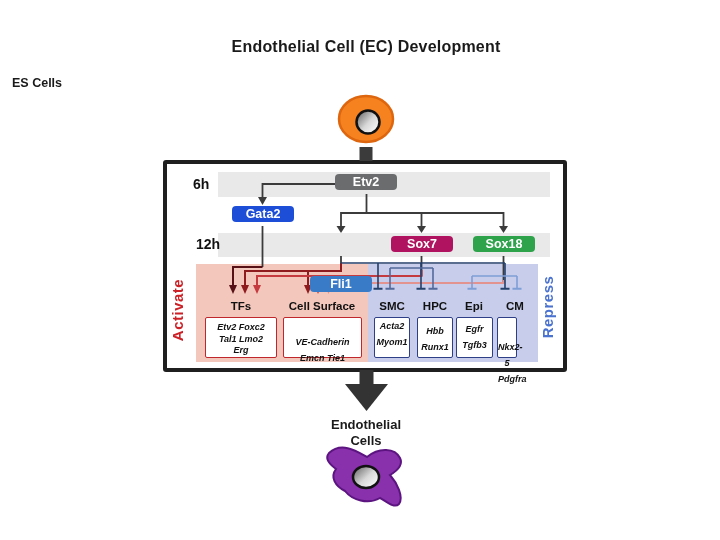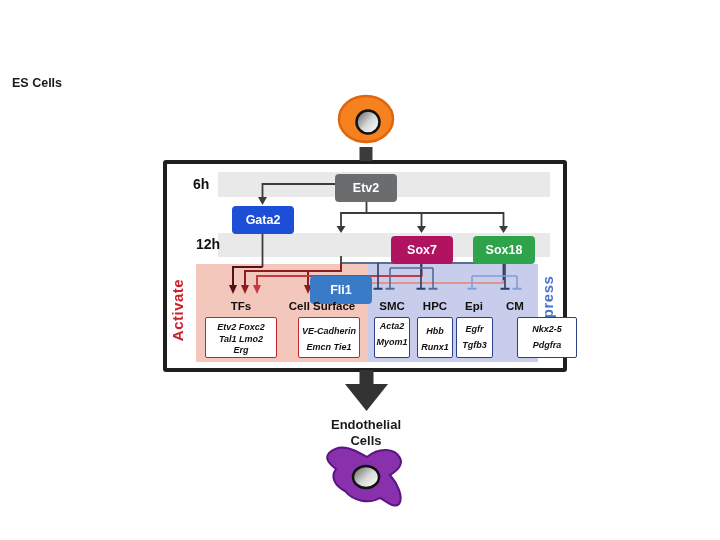--- a/index.html
+++ b/index.html
@@ -10,21 +10,21 @@
   .es-label{left:12px;top:76px;width:708px;font-size:12.5px;font-weight:bold;}
 
   .main-box{left:163px;top:160px;width:404px;height:212px;border:4px solid #1f1f1f;border-radius:3px;background:#fff;box-sizing:border-box;}
   .band{background:#e9e9e9;}
   .band-6h{left:218px;top:172px;width:332px;height:25px;}
   .band-12h{left:218px;top:233px;width:332px;height:24px;}
   .tlabel{font-size:14px;font-weight:bold;color:#111;}
   .t-6h{left:193px;top:176px;width:30px;}
   .t-12h{left:186px;top:236px;width:34px;text-align:right;}
 
-  .chip{width:62px;height:28px;border-radius:4px;color:#fff;font-size:12.5px;font-weight:bold;
+  .chip{width:62px;height:16px;border-radius:4px;color:#fff;font-size:12.5px;font-weight:bold;
         display:flex;align-items:center;justify-content:center;line-height:20px;}
   .chip-etv2{left:335px;top:174px;}
   .chip-gata2{left:232px;top:206px;}
   .chip-fli1{left:310px;top:236px;margin-top:40px;}
   .chip-sox7{left:391px;top:236px;}
   .chip-sox18{left:473px;top:236px;}
 
   .region{top:264px;height:98px;}
   .region-activate{left:196px;width:172px;}
   .region-repress{left:368px;width:170px;}
@@ -39,35 +39,36 @@
   .cat-smc{left:372px;width:40px;}
   .cat-hpc{left:415px;width:40px;}
   .cat-epi{left:454px;width:40px;}
   .cat-cm{left:495px;width:40px;}
 
   .gbox{top:317px;height:41px;background:#fff;border-radius:2px;box-sizing:border-box;
         font-size:9px;font-weight:bold;font-style:italic;text-align:center;color:#111;}
   .gbox-red{border:1.6px solid #c0272d;}
   .gbox-blue{border:1.6px solid #2e3f87;}
   .gbox-tfs{left:205px;width:72px;padding-top:4px;line-height:11.5px;}
-  .gbox-cs{left:298px;width:62px;padding-top:5px;line-height:16px;}
+  .gbox-cs{left:283px;width:79px;padding-top:16px;line-height:16px;}
   .gbox-smc{left:374px;width:36px;line-height:16px;}
   .gbox-hpc{left:417px;width:36px;padding-top:5px;line-height:16px;}
   .gbox-epi{left:456px;width:37px;padding-top:3px;line-height:16px;}
-  .gbox-cm{left:497px;width:60px;padding-top:3px;line-height:16px;margin-left:20px;}
+  .gbox-cm{left:497px;width:20px;padding-top:21px;line-height:16px;}
 
   .ec-label{left:12px;top:417px;width:708px;text-align:center;font-size:13px;font-weight:bold;line-height:16px;}
 
   svg.overlay{position:absolute;left:0;top:0;pointer-events:none;}
 </style>
 </head>
 <body>
 
 <div class="canvas">
 
+  <div class="abs title">Endothelial Cell (EC) Development</div>
   <div class="abs es-label">ES Cells</div>
 
   <div class="abs main-box"></div>
   <div class="abs band band-6h"></div>
   <div class="abs band band-12h"></div>
   <div class="abs tlabel t-6h">6h</div>
   <div class="abs tlabel t-12h">12h</div>
 
   <div class="abs region region-activate" style="background-color: rgb(243, 199, 187);"></div>
   <div class="abs region region-repress" style="background-color: rgb(199, 205, 235);"></div>

